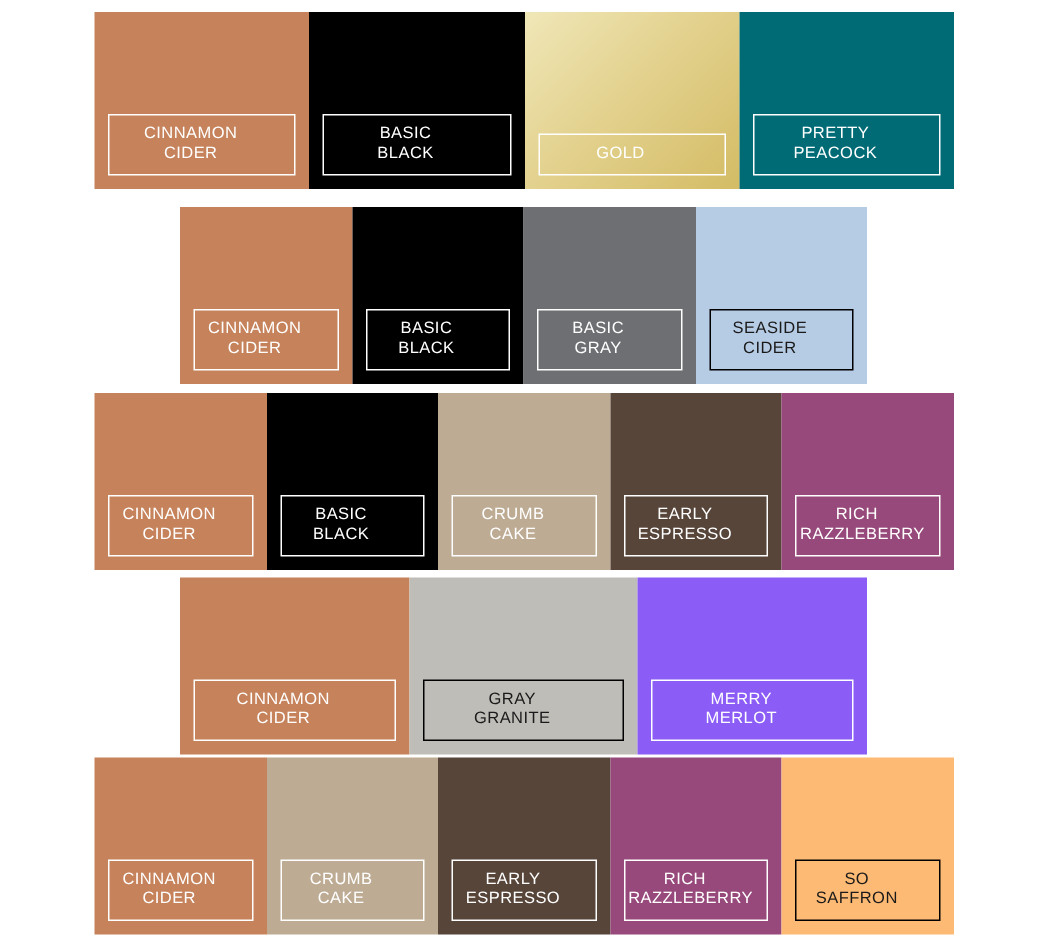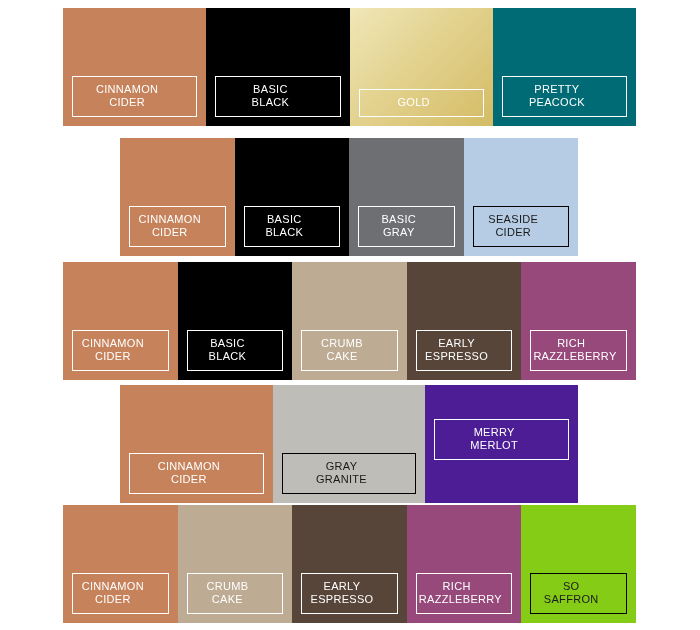--- a/index.html
+++ b/index.html
@@ -131,21 +131,21 @@
     </div>
     <div class="palette-row row-narrow row-4">
       <div class="swatch" style="background: rgb(197, 130, 91);">
         <div class="swatch-label">CINNAMON
 CIDER</div>
       </div>
       <div class="swatch dark-text" style="background: rgb(191, 189, 184);">
         <div class="swatch-label">GRAY
 GRANITE</div>
       </div>
-      <div class="swatch" style="background: #4c1d95; align-items: center;">
+      <div class="swatch" style="background: #8b5cf6;">
         <div class="swatch-label">MERRY
 MERLOT</div>
       </div>
     </div>
     <div class="palette-row row-wide row-5">
       <div class="swatch" style="background: rgb(197, 130, 91);">
         <div class="swatch-label">CINNAMON
 CIDER</div>
       </div>
       <div class="swatch" style="background: rgb(189, 171, 148);">
@@ -153,18 +153,18 @@
 CAKE</div>
       </div>
       <div class="swatch" style="background: rgb(87, 69, 58);">
         <div class="swatch-label">EARLY
 ESPRESSO</div>
       </div>
       <div class="swatch" style="background: rgb(150, 73, 122);">
         <div class="swatch-label">RICH
 RAZZLEBERRY</div>
       </div>
-      <div class="swatch dark-text" style="background: #84cc16;">
+      <div class="swatch dark-text" style="background: #fdba74;">
         <div class="swatch-label">SO
 SAFFRON</div>
       </div>
     </div>
   </div>
 
 </body></html>

